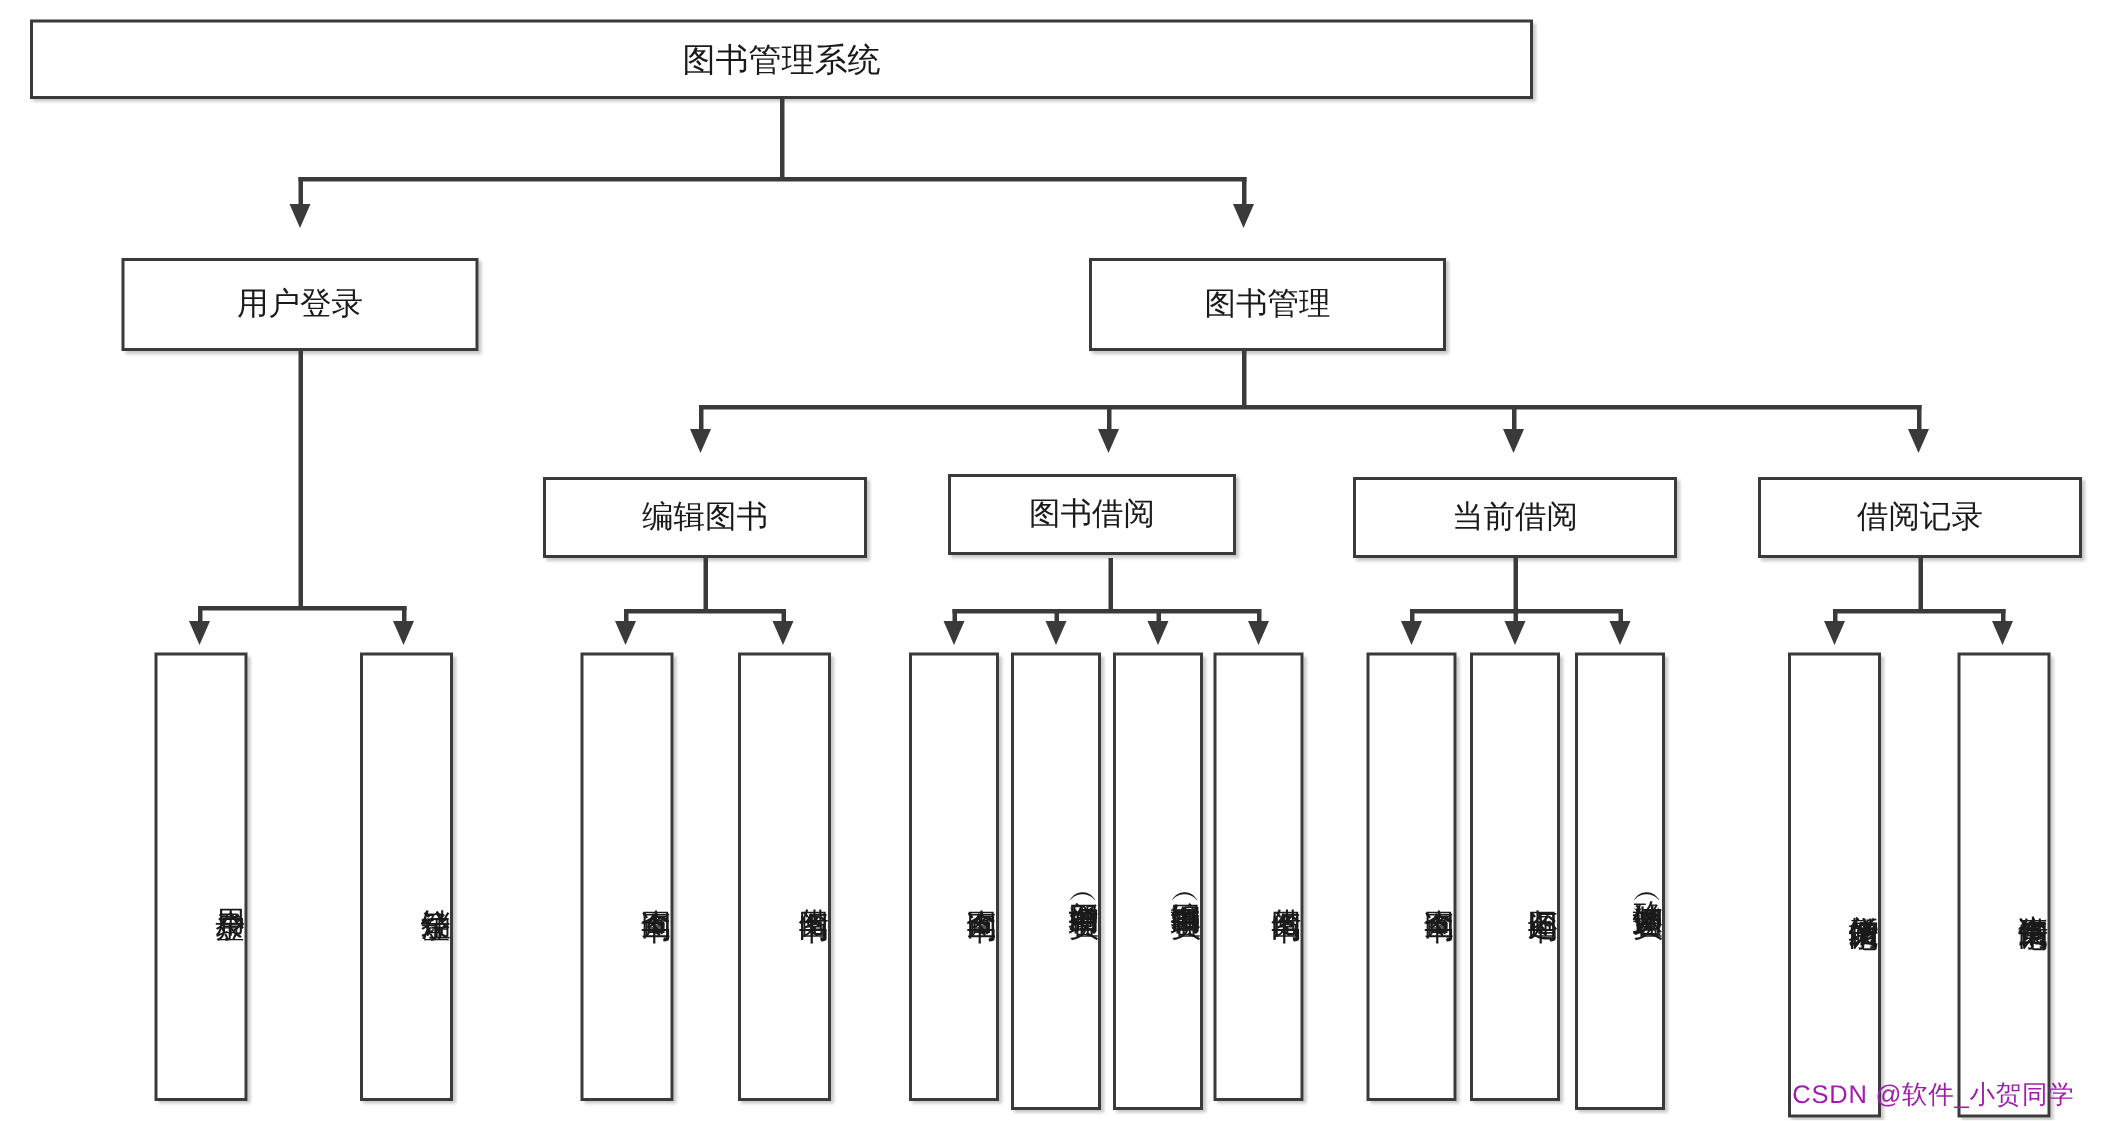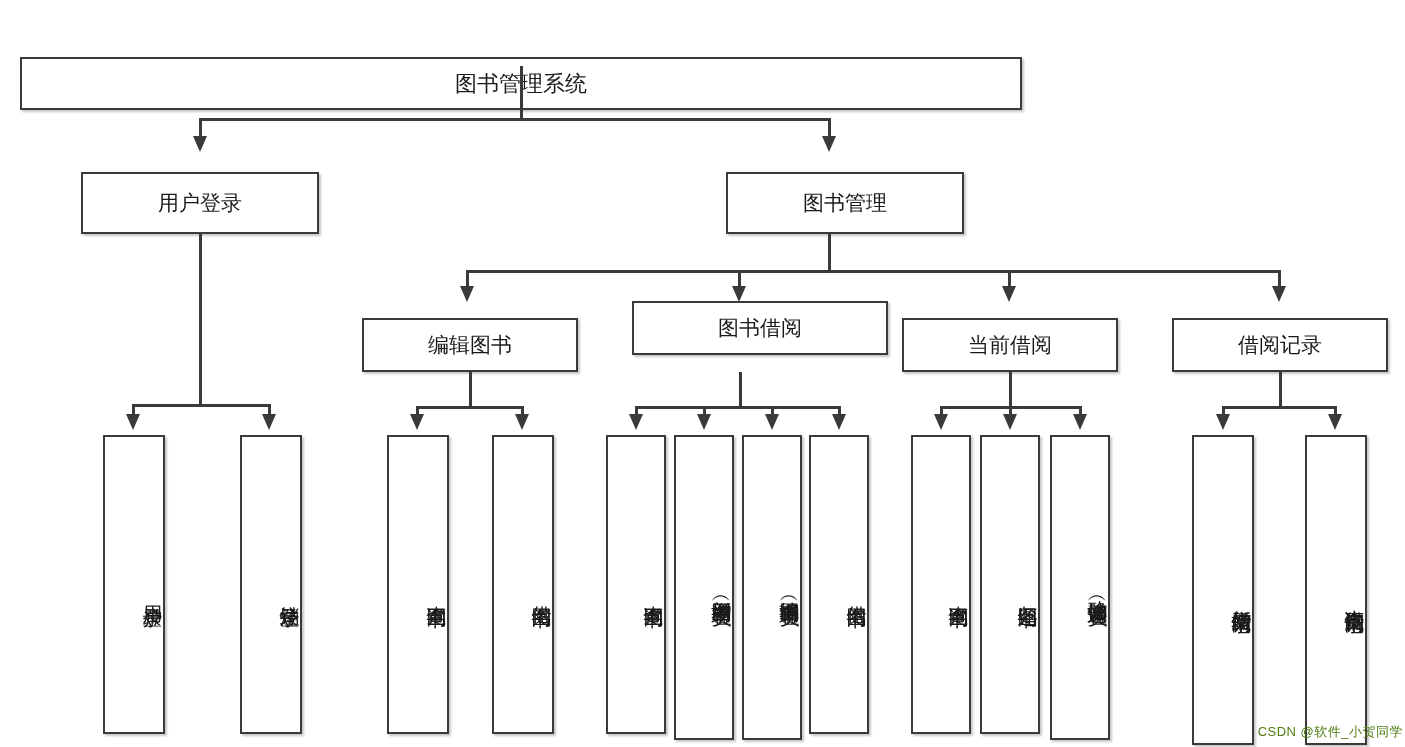--- a/index.html
+++ b/index.html
@@ -25,21 +25,21 @@
     background: #ffffff;
     border: 2.5px solid #3a3a3a;
     box-shadow: 2px 2px 2px rgba(0,0,0,0.22);
     display: flex;
     align-items: center;
     justify-content: center;
     color: #1a1a1a;
     text-align: center;
     line-height: 1.25;
   }
-  .node.root      { font-size: 22px; margin-top: 44px; }
+  .node.root      { font-size: 22px; }
   .node.lvl2      { font-size: 21px; }
   .node.lvl3      { font-size: 21px; }
   .node.leaf {
     font-size: 20px;
     writing-mode: vertical-rl;
     text-orientation: upright;
     align-items: flex-start;
     justify-content: center;
     padding-top: 14px;
     letter-spacing: 1px;
@@ -60,24 +60,24 @@
     width: 0;
     height: 0;
     border-left: 7px solid transparent;
     border-right: 7px solid transparent;
     border-top: 16px solid #3a3a3a;
   }
 
   
   #watermark {
     position: absolute;
-    right: 2px;
+    right: 22px;
     bottom: 6px;
-    font-size: 13px;
-    color: #4d7c0f;
+    font-size: 17px;
+    color: #a21caf;
     letter-spacing: 0.5px;
     white-space: nowrap;
     pointer-events: none;
     user-select: none;
   }
 </style>
 </head>
 <body>
 
 <div id="canvas">
@@ -119,21 +119,21 @@
 
   <div class="vline" style="left:1008px; top:270px; width:3px; height:20px;"></div>
   <div class="arrow" style="left:1002px; top:286px;"></div>
 
   <div class="vline" style="left:1278px; top:270px; width:3px; height:20px;"></div>
   <div class="arrow" style="left:1272px; top:286px;"></div>
 
   <div class="node lvl3" style="left:362px; top:318px; width:216px; height:54px;">
     <span>编辑图书</span>
   </div>
-  <div class="node lvl3" style="left:632px; top:301px; width:256px; height:54px;justify-content:center;">
+  <div class="node lvl3" style="left:632px; top:316px; width:192px; height:54px;justify-content:center;">
     <span>图书借阅</span>
   </div>
   <div class="node lvl3" style="left:1172px; top:318px; width:216px; height:54px;">
     <span>借阅记录</span>
   </div>
   <div class="node lvl3" style="left:902px; top:318px; width:216px; height:54px;">
     <span>当前借阅</span>
   </div>
 
   <div class="vline" style="left:469px; top:372px; width:3px; height:36px;"></div>

